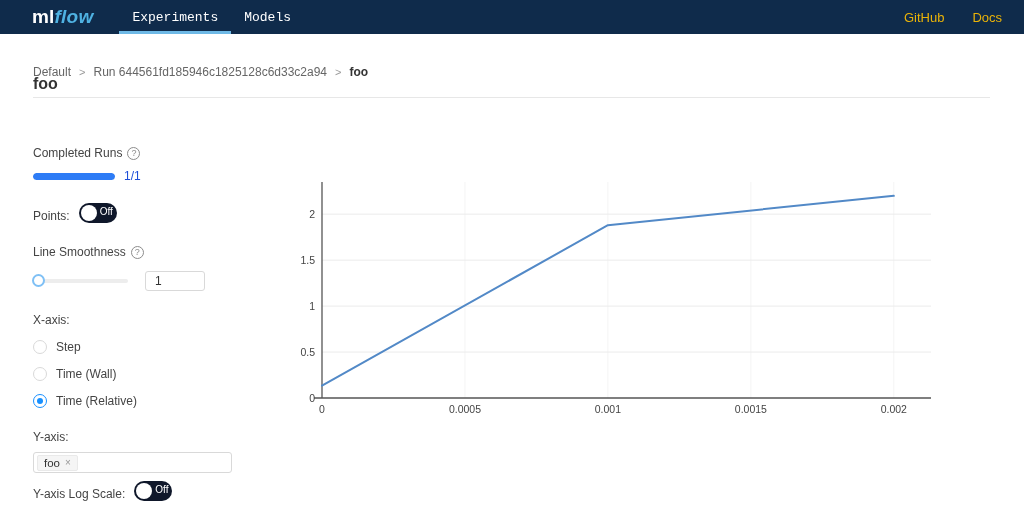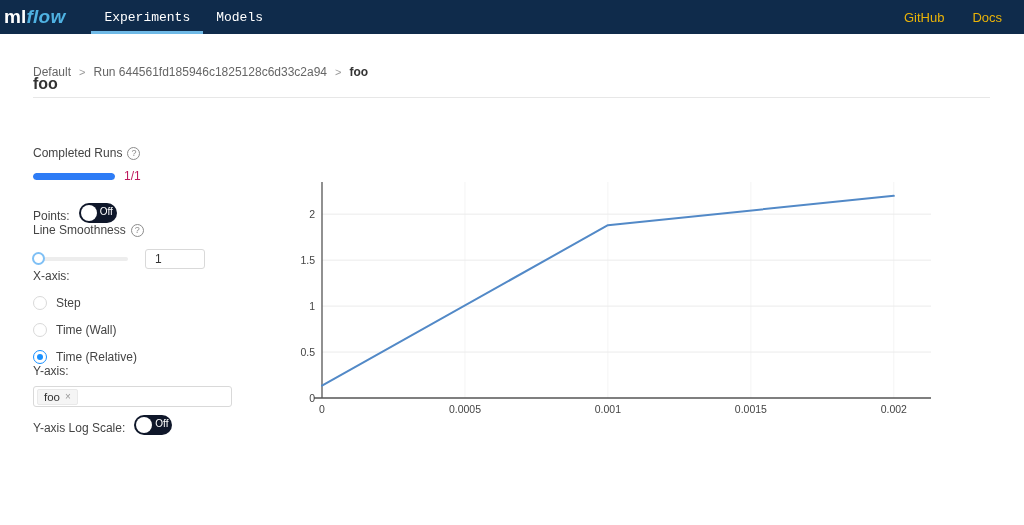--- a/index.html
+++ b/index.html
@@ -2,21 +2,21 @@
 <html><head>
 <meta charset="utf-8">
 <style>
   * { margin:0; padding:0; box-sizing:border-box; }
   html,body { background:#fff; }
   body { font-family:"Liberation Sans", sans-serif; }
   .page { position:relative; width:1024px; height:525px; background:#fff; overflow:hidden; }
 
   
   .navbar { position:absolute; top:0; left:0; width:100%; height:34px; background:#0f2b4b;
-            display:flex; align-items:stretch; padding:0 22px 0 4px; }
+            display:flex; align-items:stretch; padding:0 22px 0 32px; }
   .logo { align-self:center; font-size:19px; margin-right:26px; letter-spacing:.2px; cursor:pointer; }
   .logo-ml { color:#ffffff; font-weight:700; }
   .logo-flow { color:#4fb2e2; font-style:italic; font-weight:600; }
   .tabs { display:flex; align-items:stretch;font-family:Liberation Mono, monospace; }
   .tab { display:flex; align-items:center; padding:3px 13px 0 13px; color:#ffffff; font-size:13px;
          border-bottom:3px solid transparent; cursor:pointer; }
   .tab.active { border-bottom-color:#6fb9e6; }
   .nav-links { margin-left:auto; display:flex; gap:28px; align-items:center; }
   .nav-links a { color:#eab308; font-size:13px; text-decoration:none; cursor:pointer; }
 
@@ -31,30 +31,30 @@
 
   
   .controls { position:absolute; left:33px; top:146px; width:205px; font-size:12px; color:#444; }
   .label-row { display:flex; align-items:center; gap:5px; }
   .help-icon { width:13px; height:13px; border:1px solid #8c8c8c; border-radius:50%;
                color:#8c8c8c; font-size:9px; line-height:11px; text-align:center;
                display:inline-block; cursor:pointer; }
   .progress-row { display:flex; align-items:center; margin-top:9px; }
   .progress-track { width:82px; height:7px; border-radius:4px; background:#e9e9e9; overflow:hidden; }
   .progress-fill { height:100%; border-radius:4px; background:#2e7cf6; }
-  .progress-count { margin-left:9px; color:#be185d; }
+  .progress-count { margin-left:9px; color:#1d4ed8; }
 
   .toggle-row { display:flex; align-items:flex-end; margin-top:20px; }
   .toggle { position:relative; width:38px; height:20px; border-radius:10px; background:#0f172a;
             margin-left:9px; cursor:pointer; flex-shrink:0; }
   .toggle-knob { position:absolute; top:2px; left:2px; width:16px; height:16px; border-radius:50%;
                  background:#ffffff; }
   .toggle-label { position:absolute; top:3px; left:21px; font-size:10px; color:#ffffff; }
 
-  .section-label { }
+  .section-label { margin-top:22px; }
   .slider-row { display:flex; align-items:center; margin-top:12px; }
   .slider { position:relative; width:95px; height:4px; background:#ededed; border-radius:2px; cursor:pointer; }
   .slider-handle { position:absolute; top:-5px; left:-1px; width:13px; height:13px; border-radius:50%;
                    background:#fff; border:2px solid #7fc0f5; }
   .number-input { width:60px; height:20px; margin-left:17px; border:1px solid #d9d9d9; border-radius:3px;
                   font-size:12px; color:#333; padding:0 0 0 9px; outline:none;
                   font-family:"Liberation Sans", sans-serif; }
 
   .radio-row { display:flex; align-items:center; gap:9px; margin-top:13px; cursor:pointer; }
   .radio { width:14px; height:14px; border-radius:50%; border:1px solid #d9d9d9; background:#fff;

